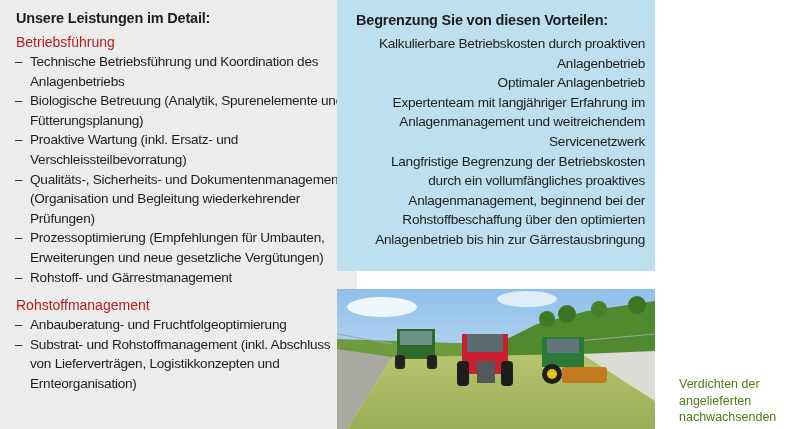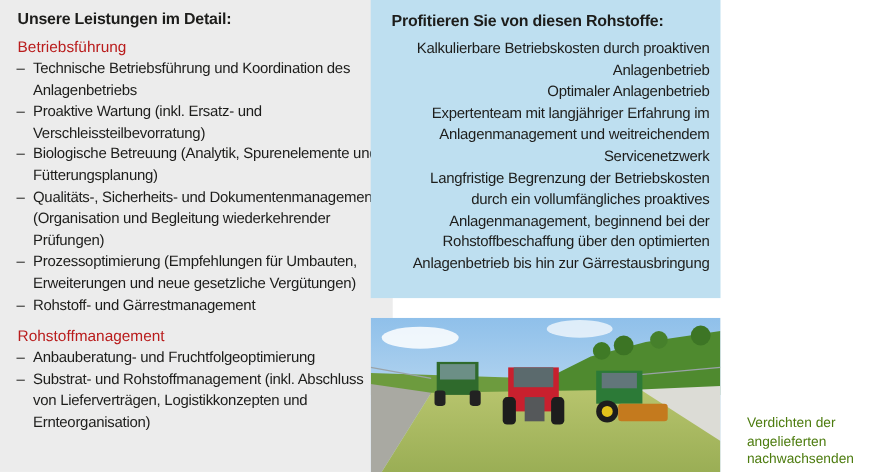--- a/index.html
+++ b/index.html
@@ -39,36 +39,36 @@
 </style>
 </head>
 <body>
 
 <div class="left-panel">
   <div class="left-title">Unsere Leistungen im Detail:</div>
 
   <div class="section-head">Betriebsführung</div>
   <ul class="dash">
     <li>Technische Betriebsführung und Koordination des Anlagenbetriebs</li>
+    <li>Biologische Betreuung (Analytik, Spurenelemente und Fütterungsplanung)</li>
     <li>Proaktive Wartung (inkl. Ersatz- und Verschleissteilbevorratung)</li>
-    <li>Biologische Betreuung (Analytik, Spurenelemente und Fütterungsplanung)</li>
     <li>Qualitäts-, Sicherheits- und Dokumentenmanagement (Organisation und Begleitung wiederkehrender Prüfungen)</li>
     <li>Prozessoptimierung (Empfehlungen für Umbauten, Erweiterungen und neue gesetzliche Vergütungen)</li>
     <li>Rohstoff- und Gärrestmanagement</li>
   </ul>
 
   <div class="section-head">Rohstoffmanagement</div>
   <ul class="dash">
     <li>Anbauberatung- und Fruchtfolgeoptimierung</li>
     <li>Substrat- und Rohstoffmanagement (inkl. Abschluss von Lieferverträgen, Logistikkonzepten und Ernteorganisation)</li>
   </ul>
 </div>
 
 <div class="right-panel">
-  <div class="right-title">Profitieren Sie von diesen Rohstoffe:</div>
+  <div class="right-title">Begrenzung Sie von diesen Vorteilen:</div>
   <ul class="plain">
     <li>Kalkulierbare Betriebskosten durch proaktiven Anlagenbetrieb</li>
     <li>Optimaler Anlagenbetrieb</li>
     <li>Expertenteam mit langjähriger Erfahrung im Anlagenmanagement und weitreichendem Servicenetzwerk</li>
     <li>Langfristige Begrenzung der Betriebskosten durch ein vollumfängliches proaktives Anlagenmanagement, beginnend bei der Rohstoffbeschaffung über den optimierten Anlagenbetrieb bis hin zur Gärrestausbringung</li>
   </ul>
 </div>
 
 <div class="photo" title="Drei Traktoren verdichten Grassilage in einem Fahrsilo">
   <svg width="318" height="140" viewBox="0 0 318 140">

